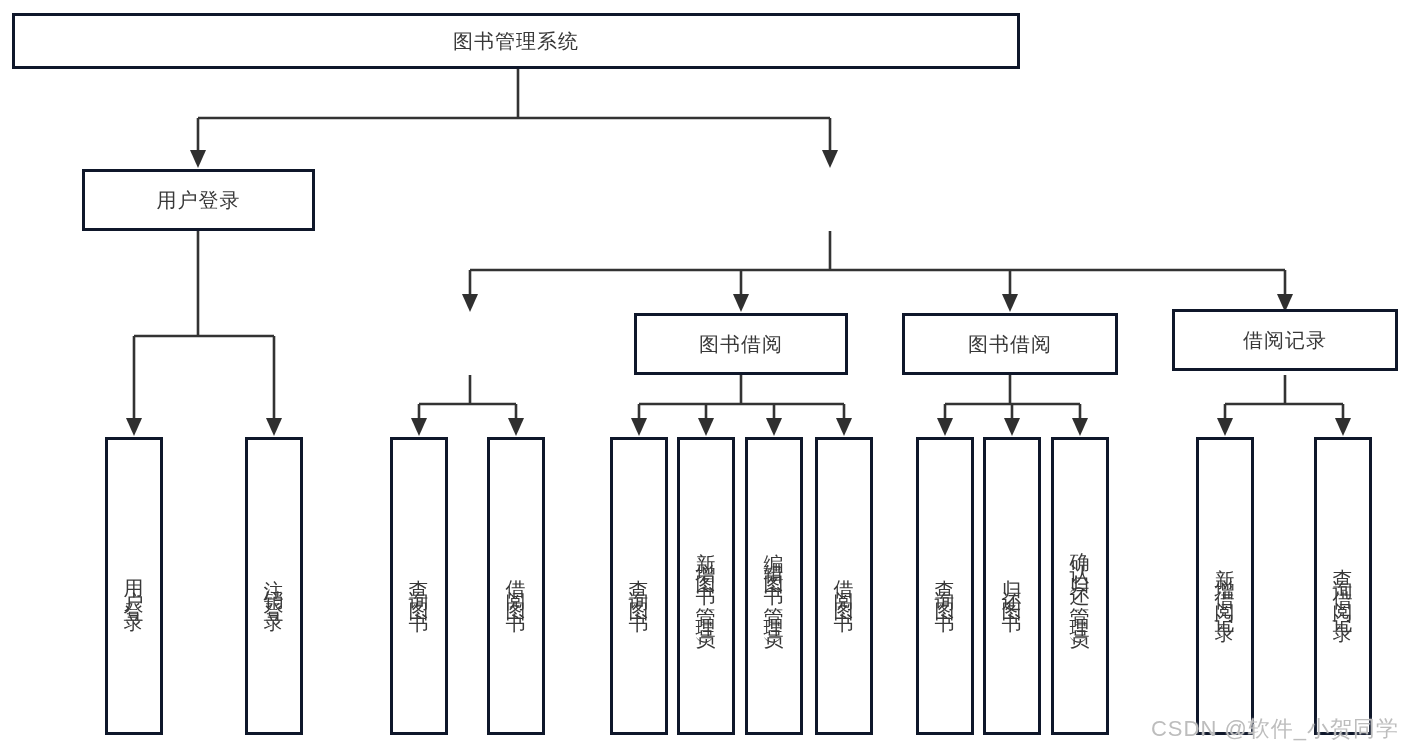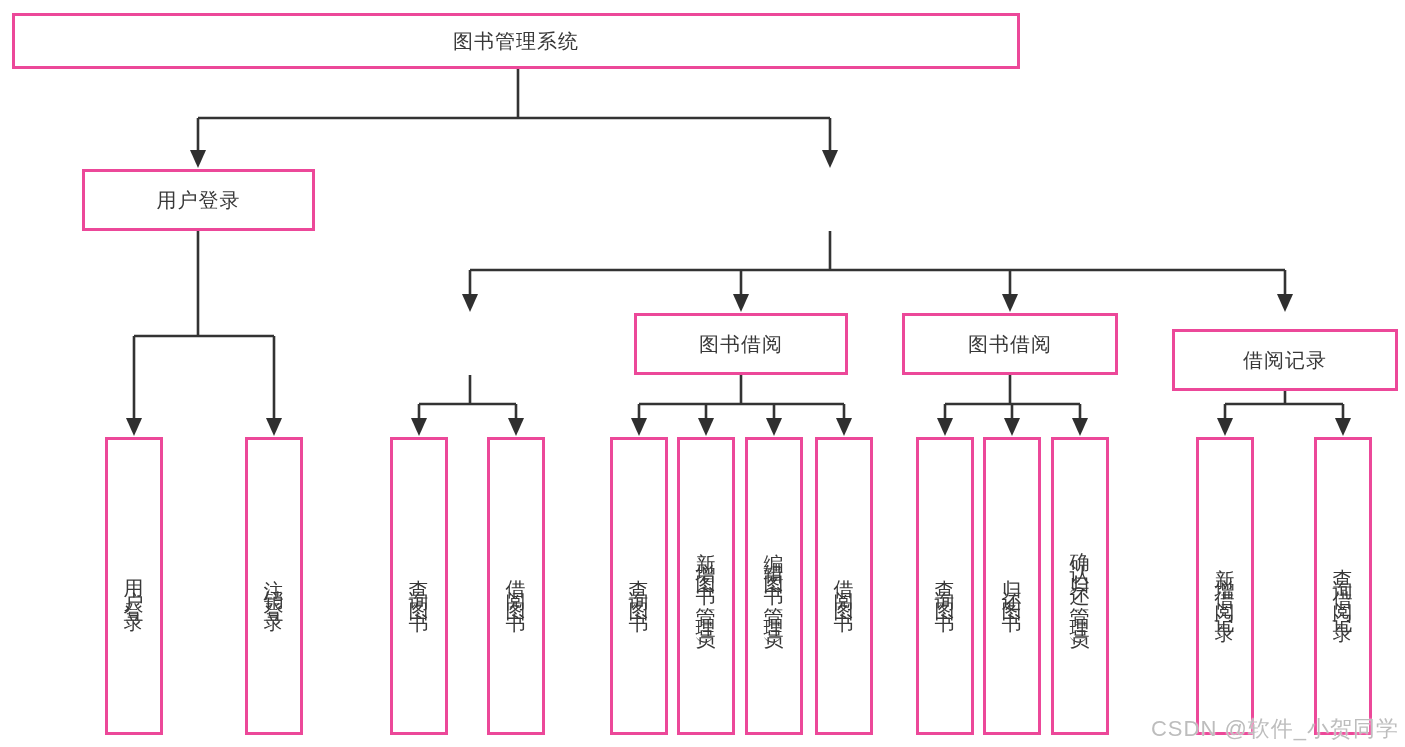--- a/index.html
+++ b/index.html
@@ -3,38 +3,38 @@
 <meta charset="utf-8">
 <style>
   html,body{margin:0;padding:0;background:#ffffff;}
   .canvas{
     position:relative;width:1405px;height:747px;background:#ffffff;
     font-family:"Liberation Sans","DejaVu Sans",sans-serif;overflow:hidden;
   }
   .connectors{position:absolute;left:0;top:0;z-index:1;}
   .box{
     position:absolute;z-index:2;background:#ffffff;
-    border:3px solid #ec4899;box-sizing:border-box;
+    border:3px solid #0f172a;box-sizing:border-box;
     display:flex;align-items:center;justify-content:center;
     color:#383838;font-size:20px;letter-spacing:1px;white-space:nowrap;
   }
   .leaf{
     writing-mode:vertical-rl;text-orientation:mixed;
     letter-spacing:11px;line-height:1;font-size:20px;
   }
   
   .b-root{left:12px;top:13px;width:1008px;height:56px;}
   
   .b-l2a{left:82px;top:169px;width:233px;height:62px;}
   .b-l2b{left:713px;top:169px;width:234px;height:62px;}
   
   .b-l3a{left:363px;top:313px;width:214px;height:62px;}
   .b-l3b{left:634px;top:313px;width:214px;height:62px;}
   .b-l3c{left:902px;top:313px;width:216px;height:62px;}
-  .b-l3d{left:1172px;top:329px;width:226px;height:62px;}
+  .b-l3d{left:1172px;top:309px;width:226px;height:62px;}
   
   .leaf{top:437px;width:58px;height:298px;}
   .f0{left:105px;}  .f1{left:245px;}
   .f2{left:390px;}  .f3{left:487px;}
   .f4{left:610px;}  .f5{left:677px;}  .f6{left:745px;}  .f7{left:815px;}
   .f8{left:916px;}  .f9{left:983px;}  .f10{left:1051px;}
   .f11{left:1196px;}.f12{left:1314px;}
   .watermark{
     position:absolute;right:6px;bottom:3px;z-index:5;
     color:#bdbdbd;font-size:22px;letter-spacing:1px;

